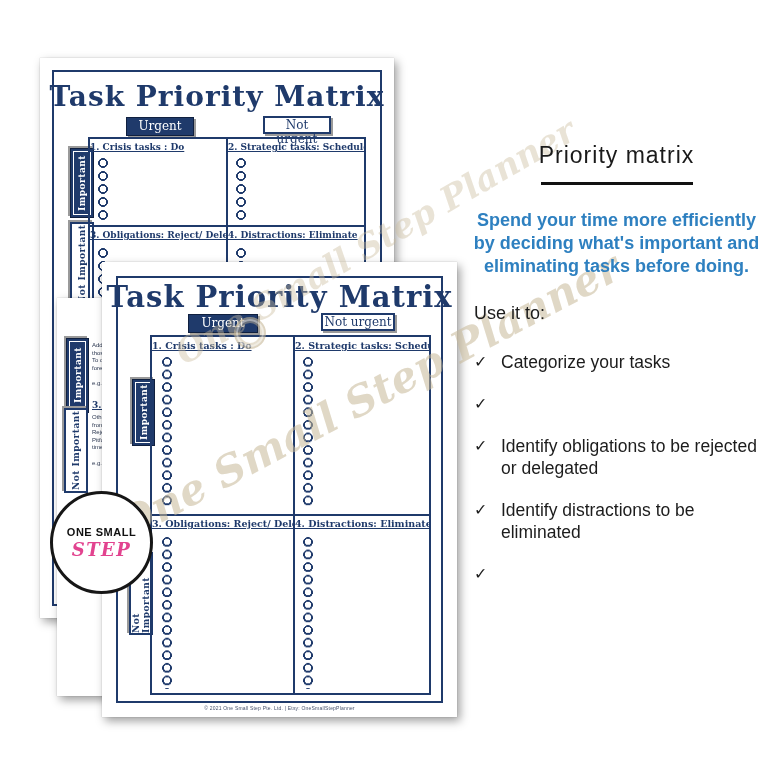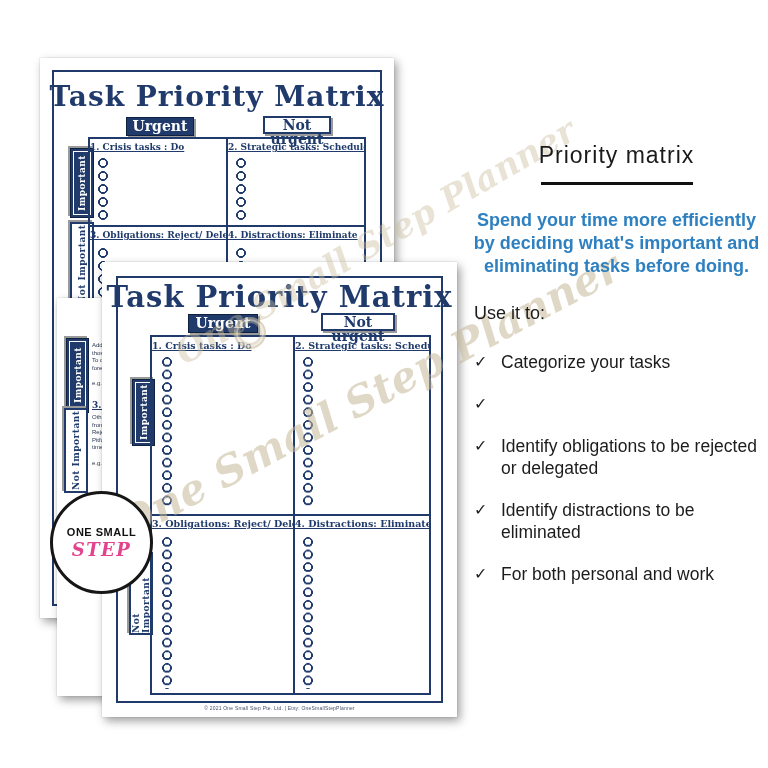--- a/index.html
+++ b/index.html
@@ -25,21 +25,21 @@
   .matrix-title{
     position:absolute;left:0;right:0;margin:0;text-align:center;
     font-family:"DejaVu Serif", serif;font-weight:700;color:#1f3a6b;
     letter-spacing:1px;
   }
   .back-sheet .matrix-title{top:22px;font-size:28px;}
   .front-sheet .matrix-title{top:18px;font-size:29px;}
 
   .tab{
     position:absolute;height:17px;line-height:17px;text-align:center;
-    font-family:"DejaVu Serif", serif;font-weight:700;font-size:14px;
+    font-family:"DejaVu Serif", serif;font-weight:400;font-size:12px;
   }
   .tab.urgent{background:#1f3a6b;color:#ffffff;border:1px solid #10203f;box-shadow:2px 2px 0 #9a9a9a;}
   .tab.noturgent{background:#ffffff;color:#1f3a6b;border:2px solid #1f3a6b;box-shadow:2px 2px 0 #9a9a9a;}
   .back-sheet .tab.urgent{left:86px;top:59px;width:66px;}
   .back-sheet .tab.noturgent{left:223px;top:58px;width:64px;height:14px;line-height:14px;}
   .front-sheet .tab.urgent{left:86px;top:52px;width:68px;}
   .front-sheet .tab.noturgent{left:219px;top:51px;width:70px;height:14px;line-height:14px;}
 
   .qbox{position:absolute;border:2px solid #1f3a6b;}
   .back-sheet .qbox{left:48px;top:79px;width:274px;height:440px;}
@@ -226,18 +226,17 @@
       <li class="rp-item">
         <span class="rp-check">✓</span>
         <span>Identify obligations to be rejected or delegated</span>
       </li>
       <li class="rp-item">
         <span class="rp-check">✓</span>
         <span>Identify distractions to be eliminated</span>
       </li>
       <li class="rp-item">
         <span class="rp-check">✓</span>
-        <span>For both personal and work</span>
       </li>
     </ul>
   </div>
 
 </div>
 
 </body></html>

